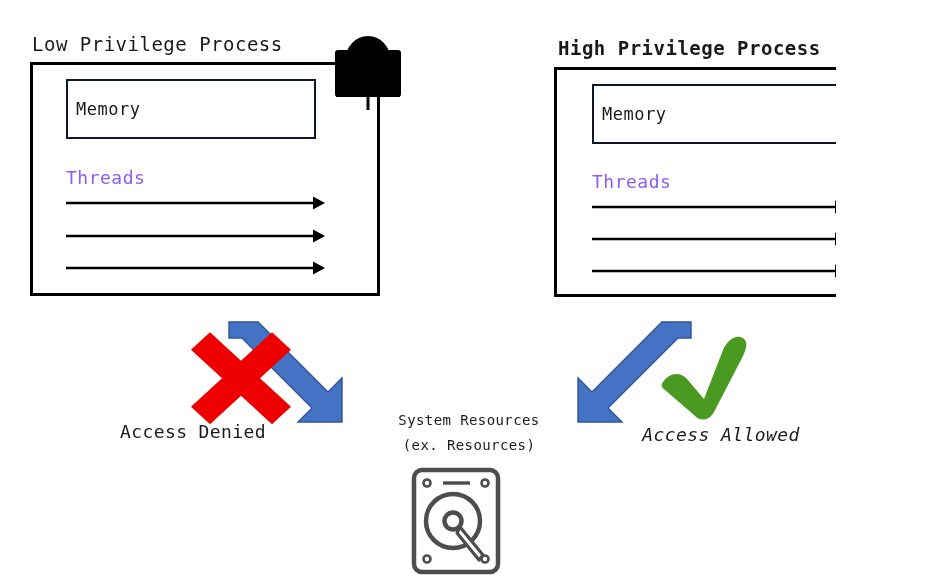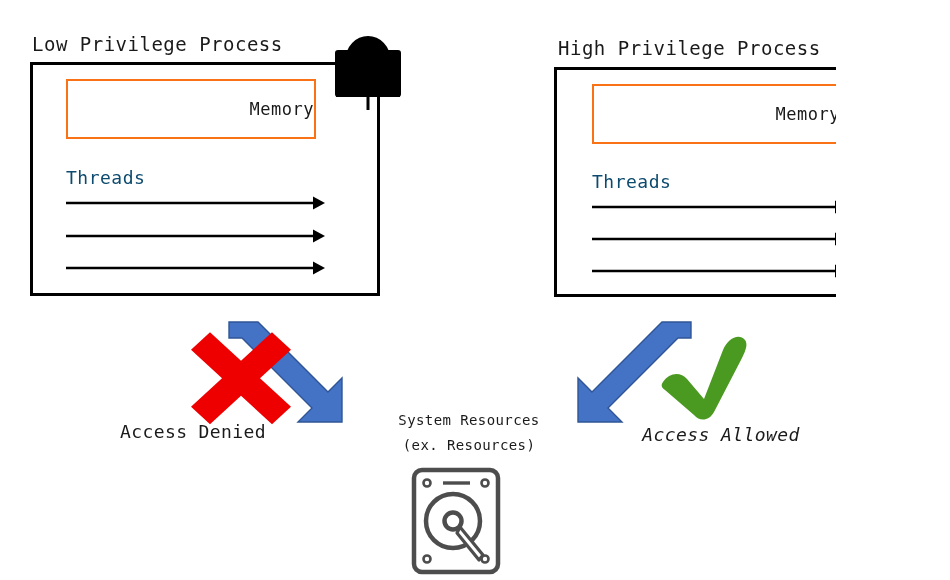--- a/index.html
+++ b/index.html
@@ -27,37 +27,37 @@
   }
   .proc-title {
     position: absolute;
     font-size: 19px;
     color: #1a1a1a;
     letter-spacing: 0.5px;
     white-space: nowrap;
   }
   .memory-box {
     position: absolute;
-    border: 2px solid #f97316;
+    border: 2px solid #0f172a;
     background: #ffffff;
     box-sizing: border-box;
     display: flex;
     align-items: center;
-    justify-content: flex-end;
+    justify-content: flex-start;
     padding-left: 8px;
   }
   .memory-label {
     font-size: 17px;
     color: #1a1a1a;
     letter-spacing: 0.5px;
   }
   .threads-label {
     position: absolute;
     font-size: 18px;
-    color: #0c4a6e;
+    color: #8b5cf6;
     letter-spacing: 0.5px;
   }
 
   
   .caption {
     position: absolute;
     font-size: 18px;
     color: #1a1a1a;
     letter-spacing: 0.4px;
     white-space: nowrap;
@@ -90,21 +90,21 @@
   <div class="proc-title" style="left:32px; top:33px;">Low Privilege Process</div>
 
   <div class="process-box" style="left:30px; top:62px; width:350px; height:234px;"></div>
 
   <div class="memory-box" style="left:66px; top:79px; width:250px; height:60px;">
     <span class="memory-label">Memory</span>
   </div>
 
   <div class="threads-label" style="left:66px; top:167px;">Threads</div>
 
-  <div class="proc-title" style="left:558px; top:37px;">High Privilege Process</div>
+  <div class="proc-title" style="left:558px; top:37px;font-weight:bold;">High Privilege Process</div>
 
   <div class="process-box" style="left:554px; top:67px; width:349px; height:230px;"></div>
 
   <div class="memory-box" style="left:592px; top:84px; width:250px; height:60px;">
     <span class="memory-label">Memory</span>
   </div>
 
   <div class="threads-label" style="left:592px; top:171px;">Threads</div>
 
   <div class="caption" style="left:113px; top:421px; width:160px;">Access Denied</div>

